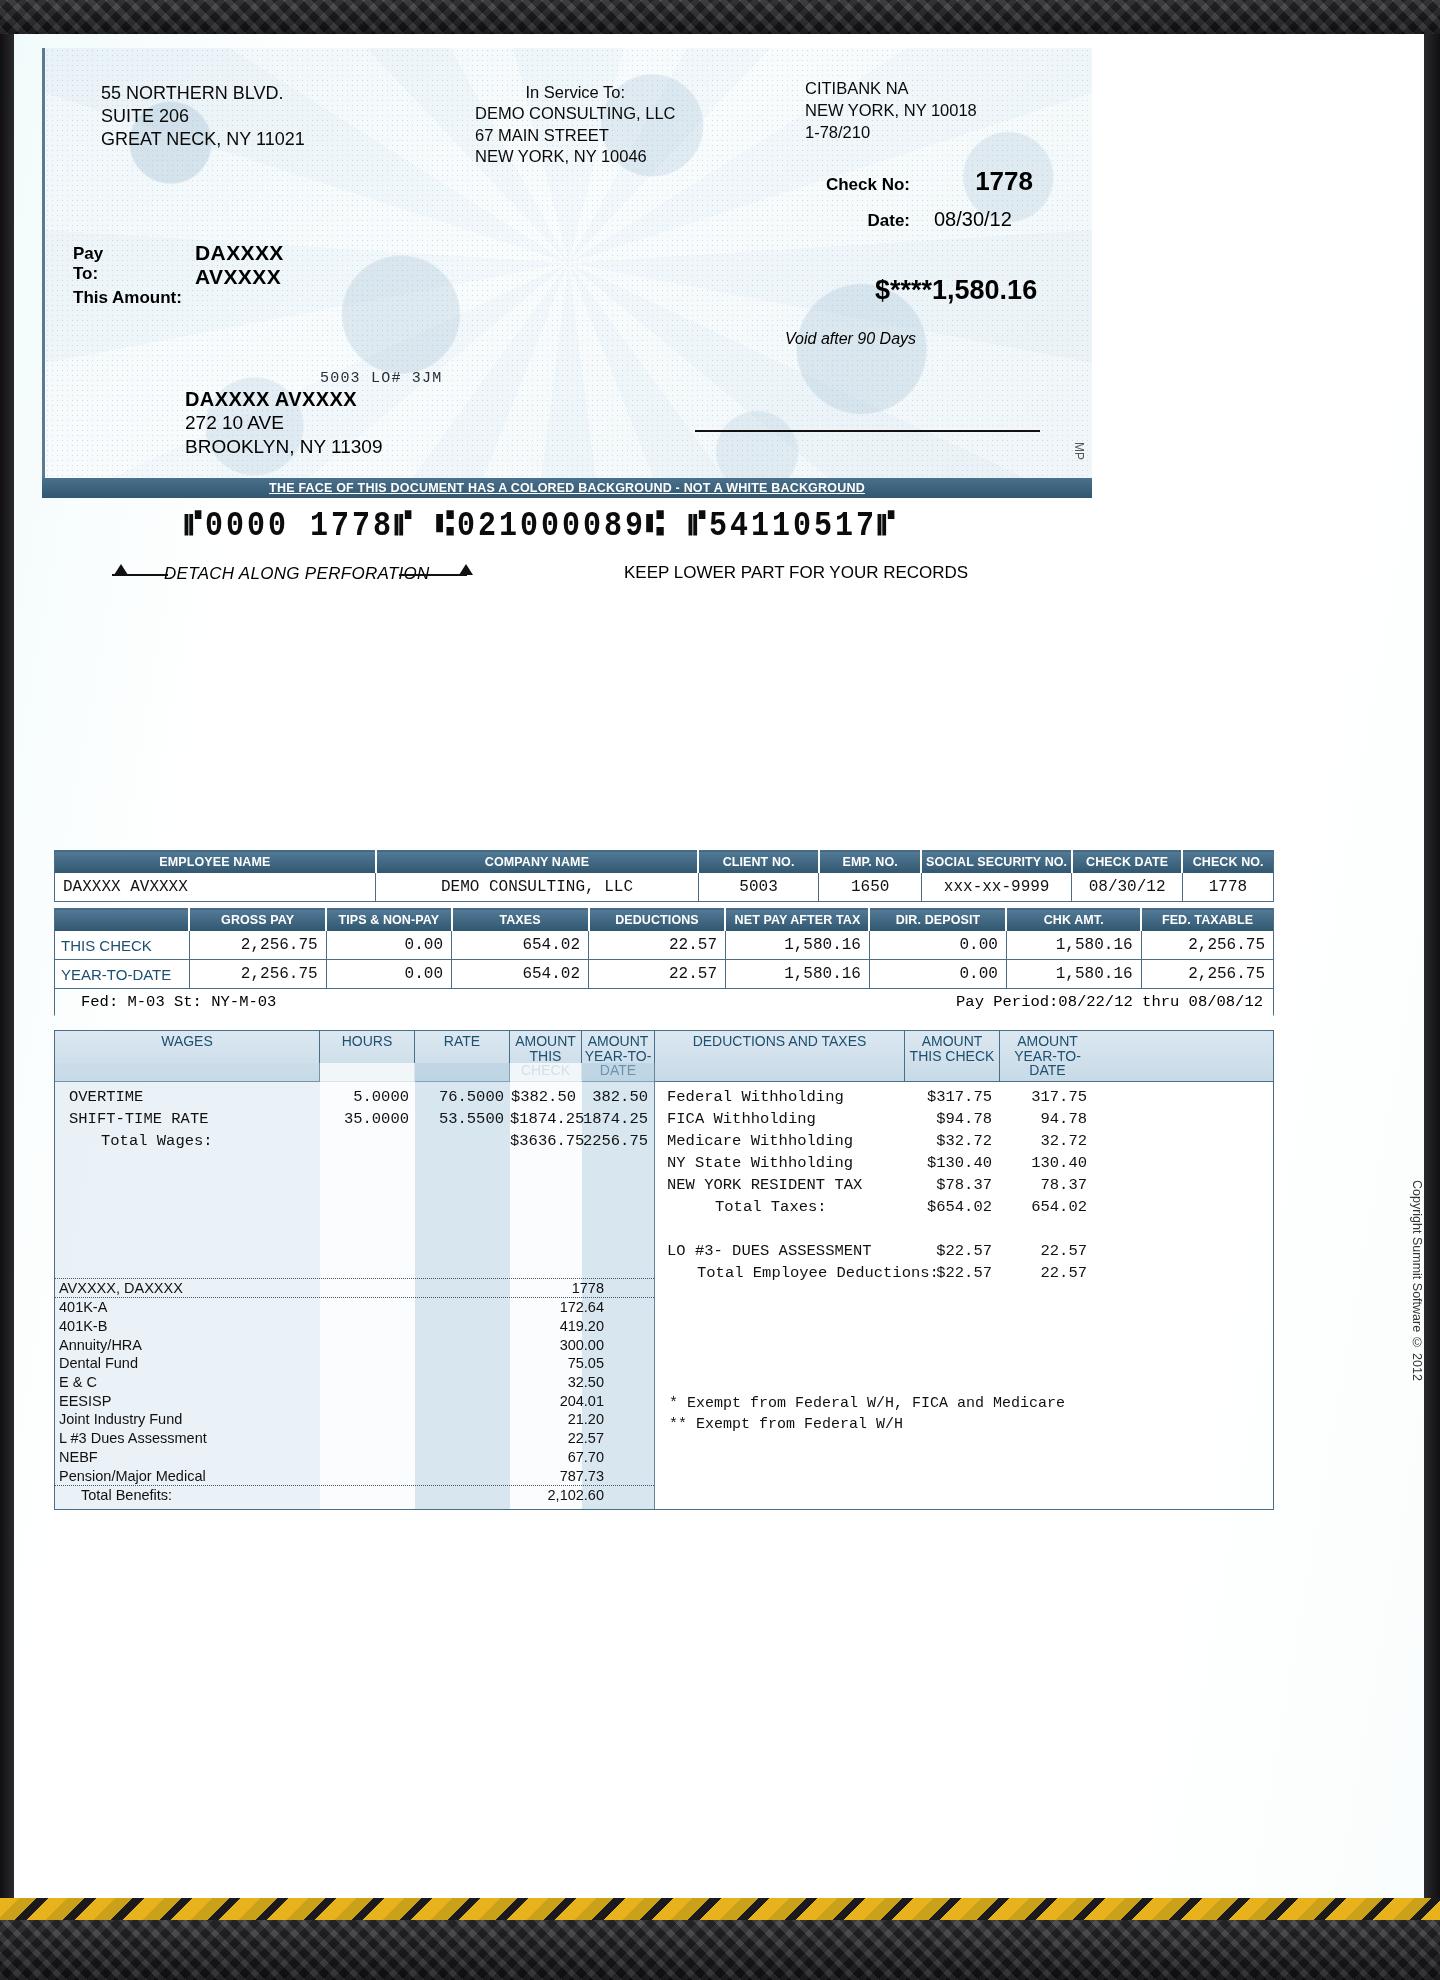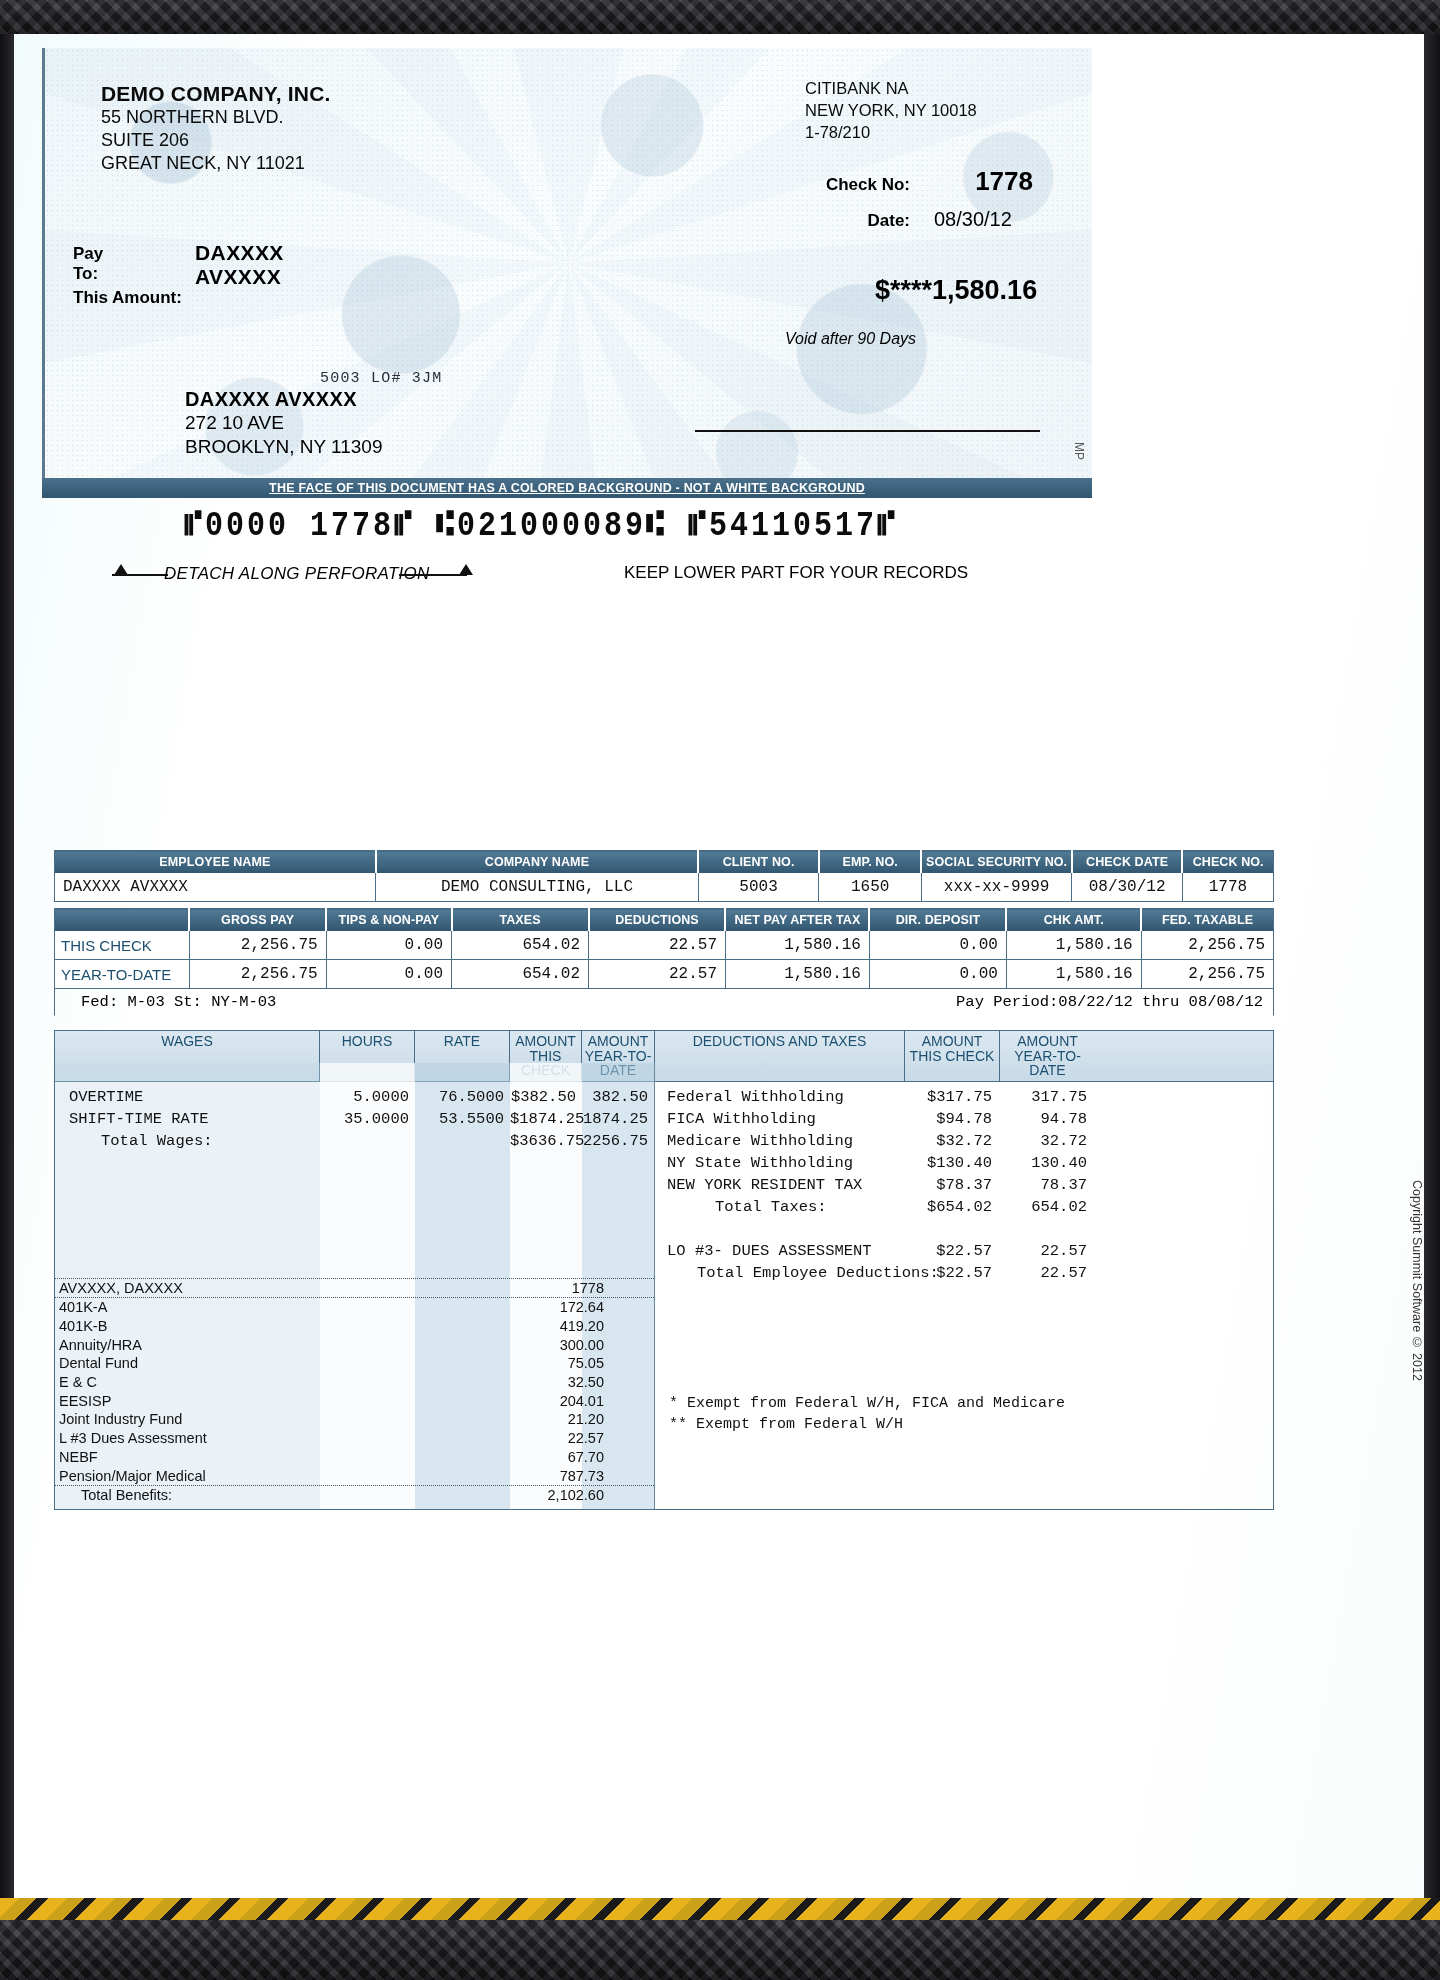--- a/index.html
+++ b/index.html
@@ -270,25 +270,30 @@
   <div class="plate bottom"></div>
 </div>
 
 <div class="sheet">
   <div class="sheet-tint"></div>
 
   <div class="check">
     <div class="check-speckle"></div>
     <div class="check-inner">
 
-      <div class="co-name">DEMO COMPANY, INC.</div>
       <div class="co-line">55 NORTHERN BLVD.</div>
       <div class="co-line">SUITE 206</div>
       <div class="co-line">GREAT NECK, NY 11021</div>
 
+      <div class="svc-block">
+        <div class="svc-title">In Service To:</div>
+        <div>DEMO CONSULTING, LLC</div>
+        <div>67 MAIN STREET</div>
+        <div>NEW YORK, NY  10046</div>
+      </div>
 
       <div class="bank-block">
         <div>CITIBANK NA</div>
         <div>NEW YORK, NY  10018</div>
         <div>1-78/210</div>
       </div>
 
       <div class="chk-no-row">
         <span class="lbl">Check No:</span>
         <span class="val">1778</span>

